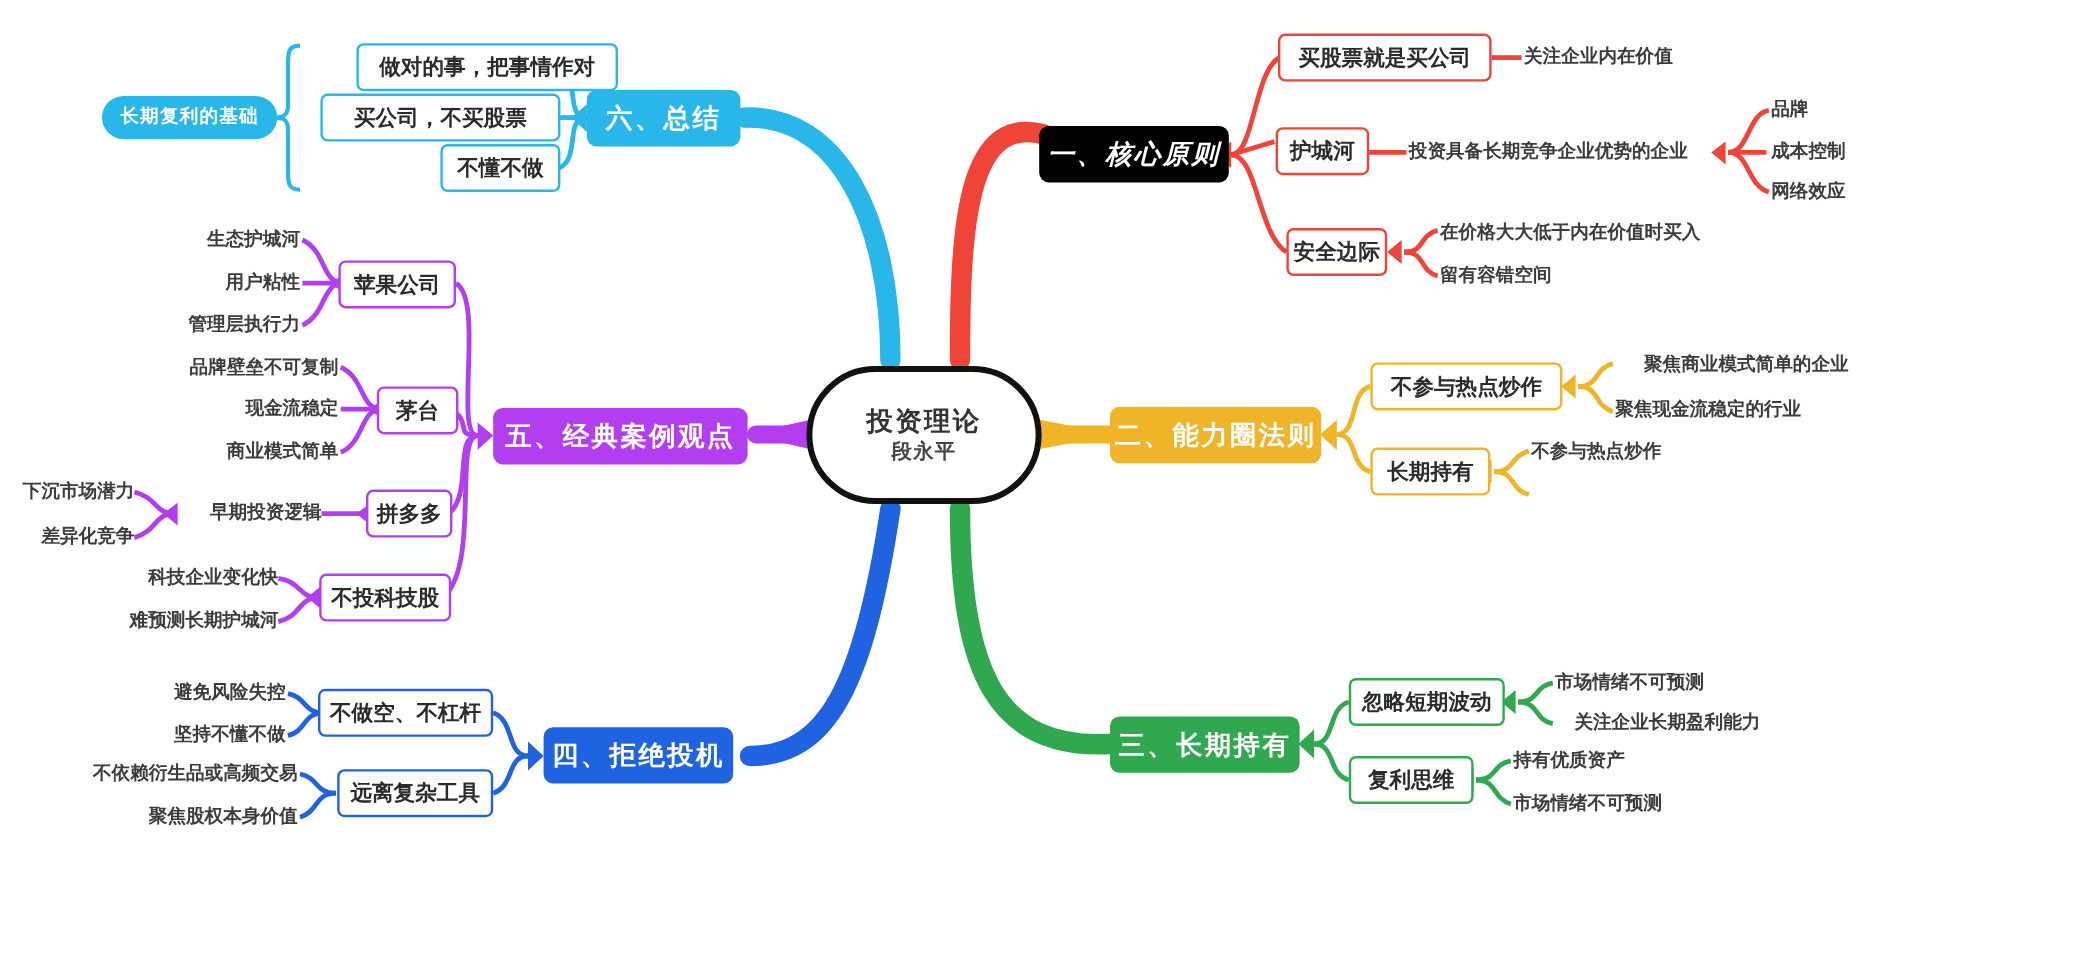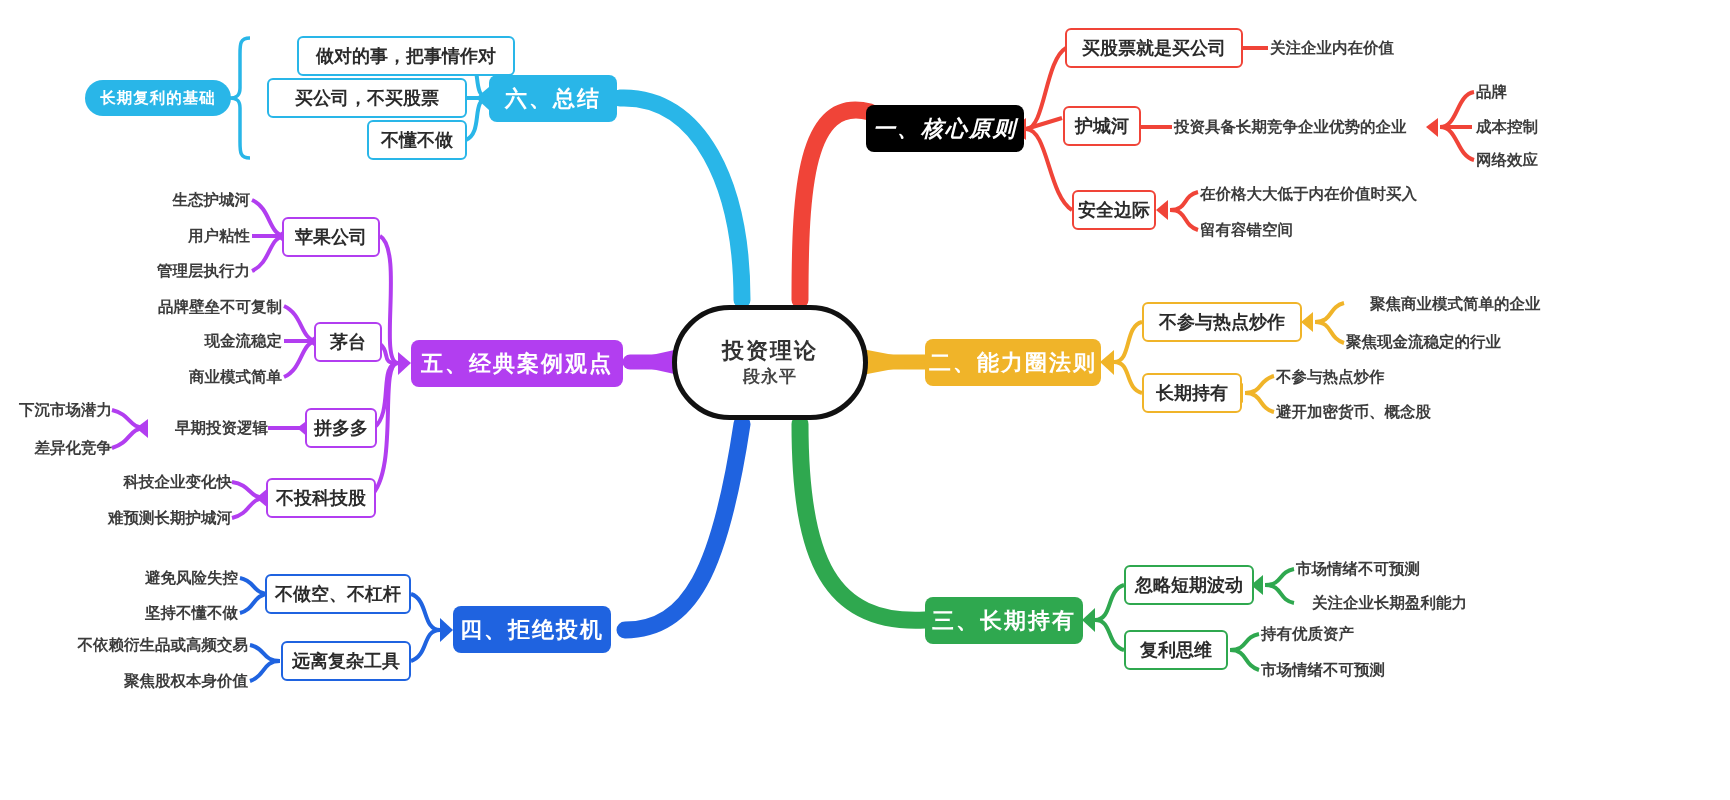--- a/index.html
+++ b/index.html
@@ -255,23 +255,20 @@
   <div class="node l3 right" style="left:1346px;top:328px;width:250px;height:28px;">
     <span>聚焦现金流稳定的行业</span>
   </div>
 
   <div class="node l2 b-amber" style="left:1142px;top:373px;width:100px;height:40px;">
     <span>长期持有</span>
   </div>
   <div class="node l3 right" style="left:1276px;top:363px;width:220px;height:28px;">
     <span>不参与热点炒作</span>
   </div>
-  <div class="node l3 right" style="left:1276px;top:398px;width:250px;height:28px;">
-    <span>避开加密货币、概念股</span>
-  </div>
 
   <div class="node l1 c-green" style="left:925px;top:597px;width:158px;height:47px;">
     <span>三、长期持有</span>
   </div>
 
   <div class="node l2 b-green" style="left:1124px;top:565px;width:130px;height:40px;">
     <span>忽略短期波动</span>
   </div>
   <div class="node l3 right" style="left:1296px;top:555px;width:220px;height:28px;">
     <span>市场情绪不可预测</span>

